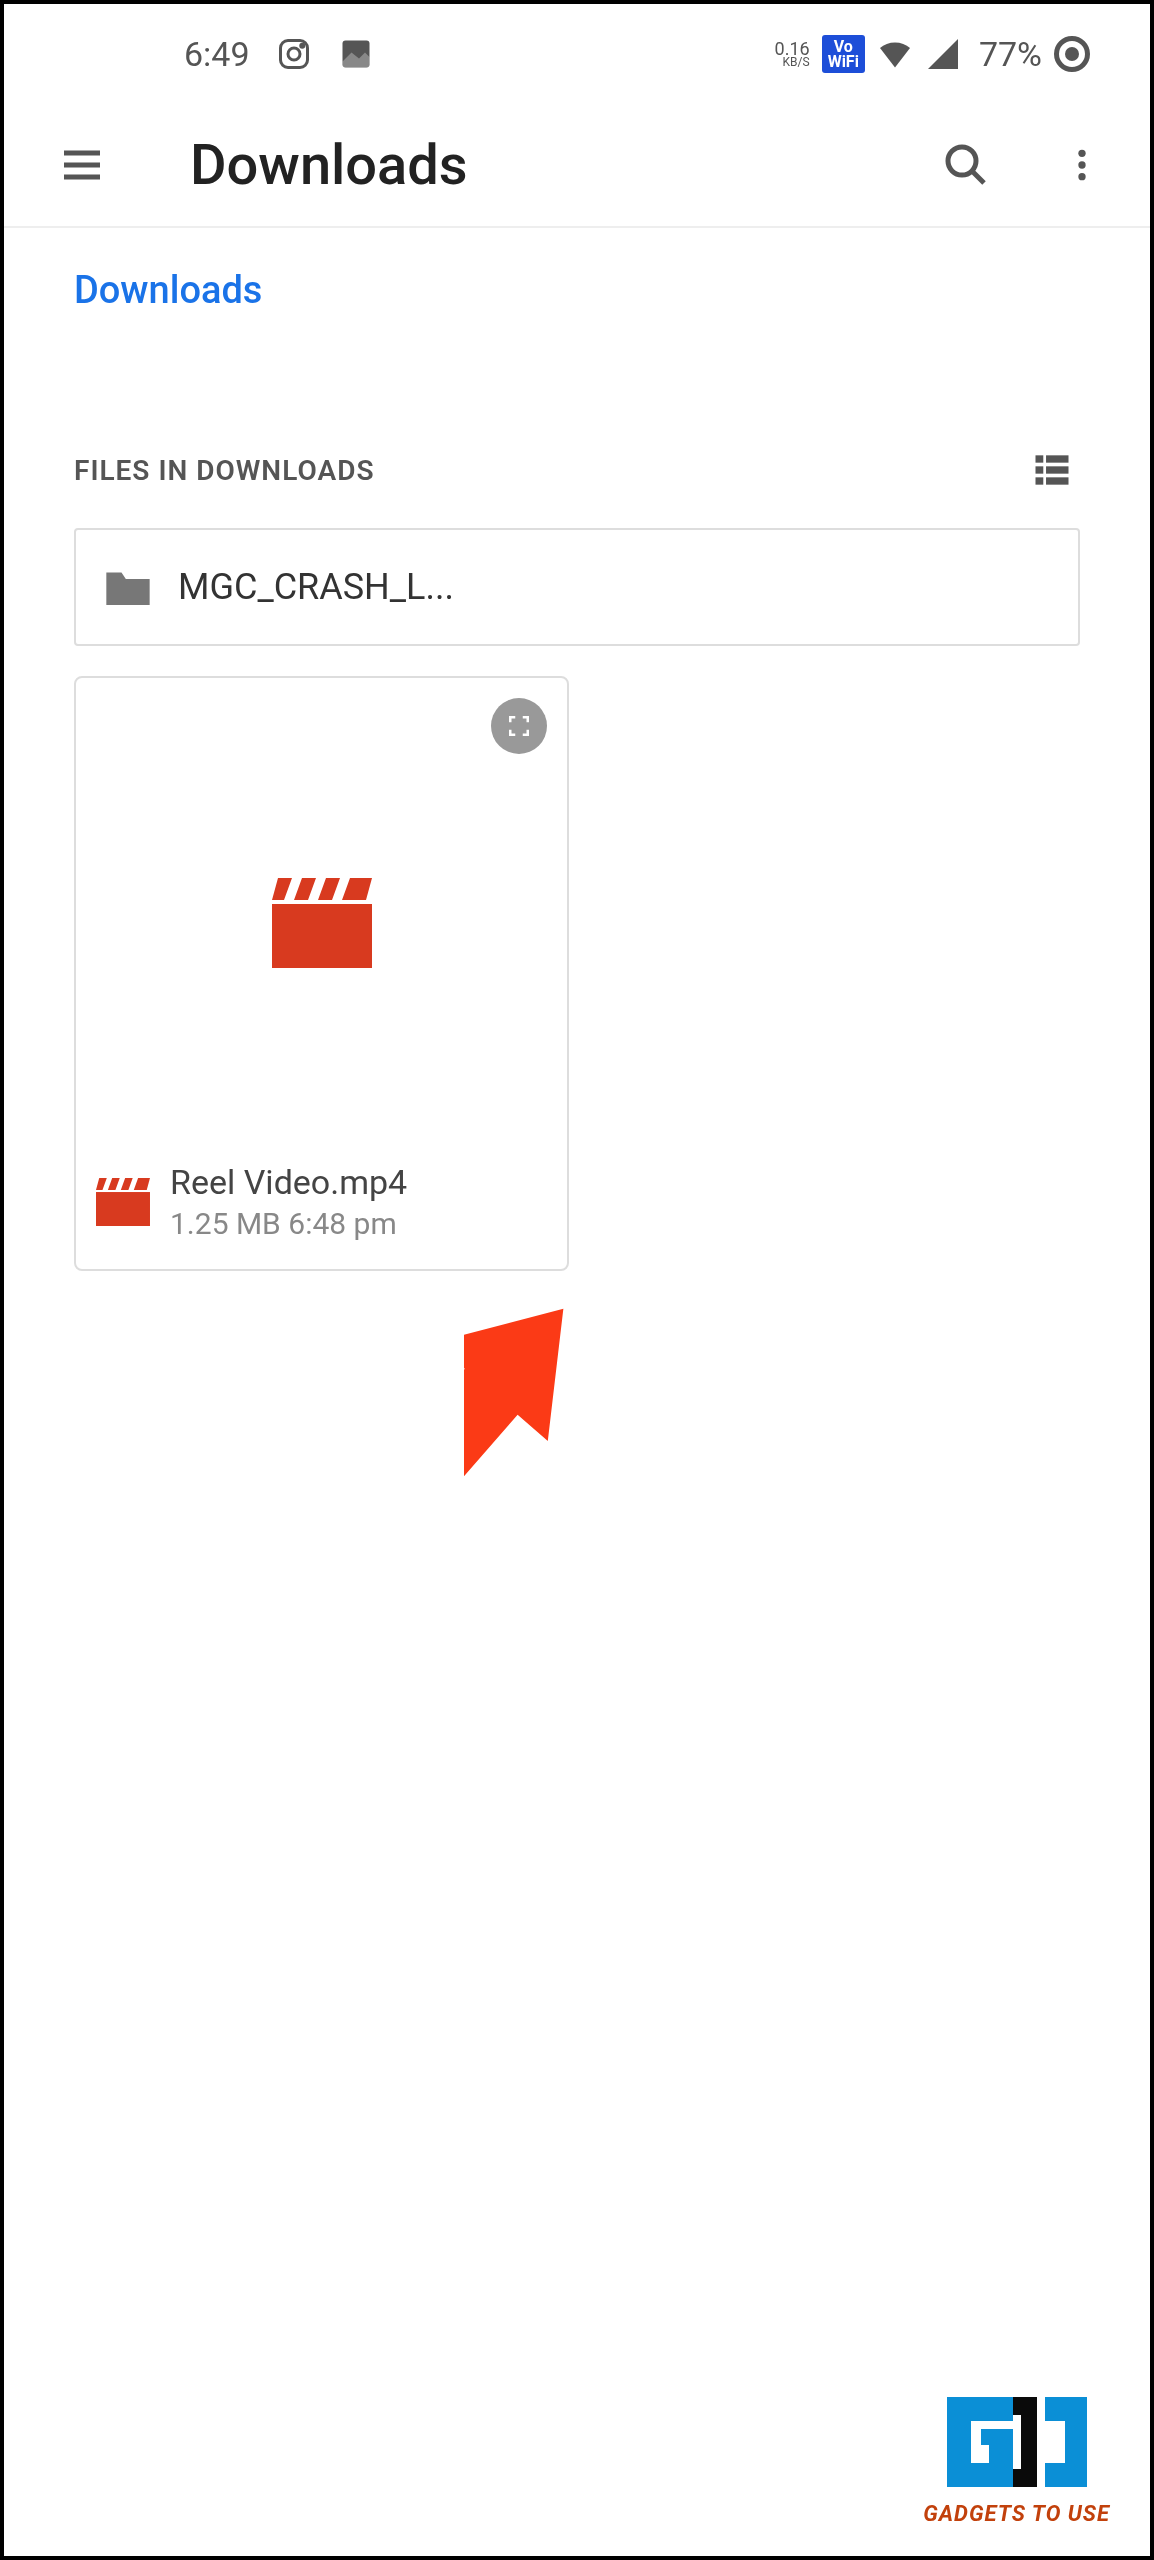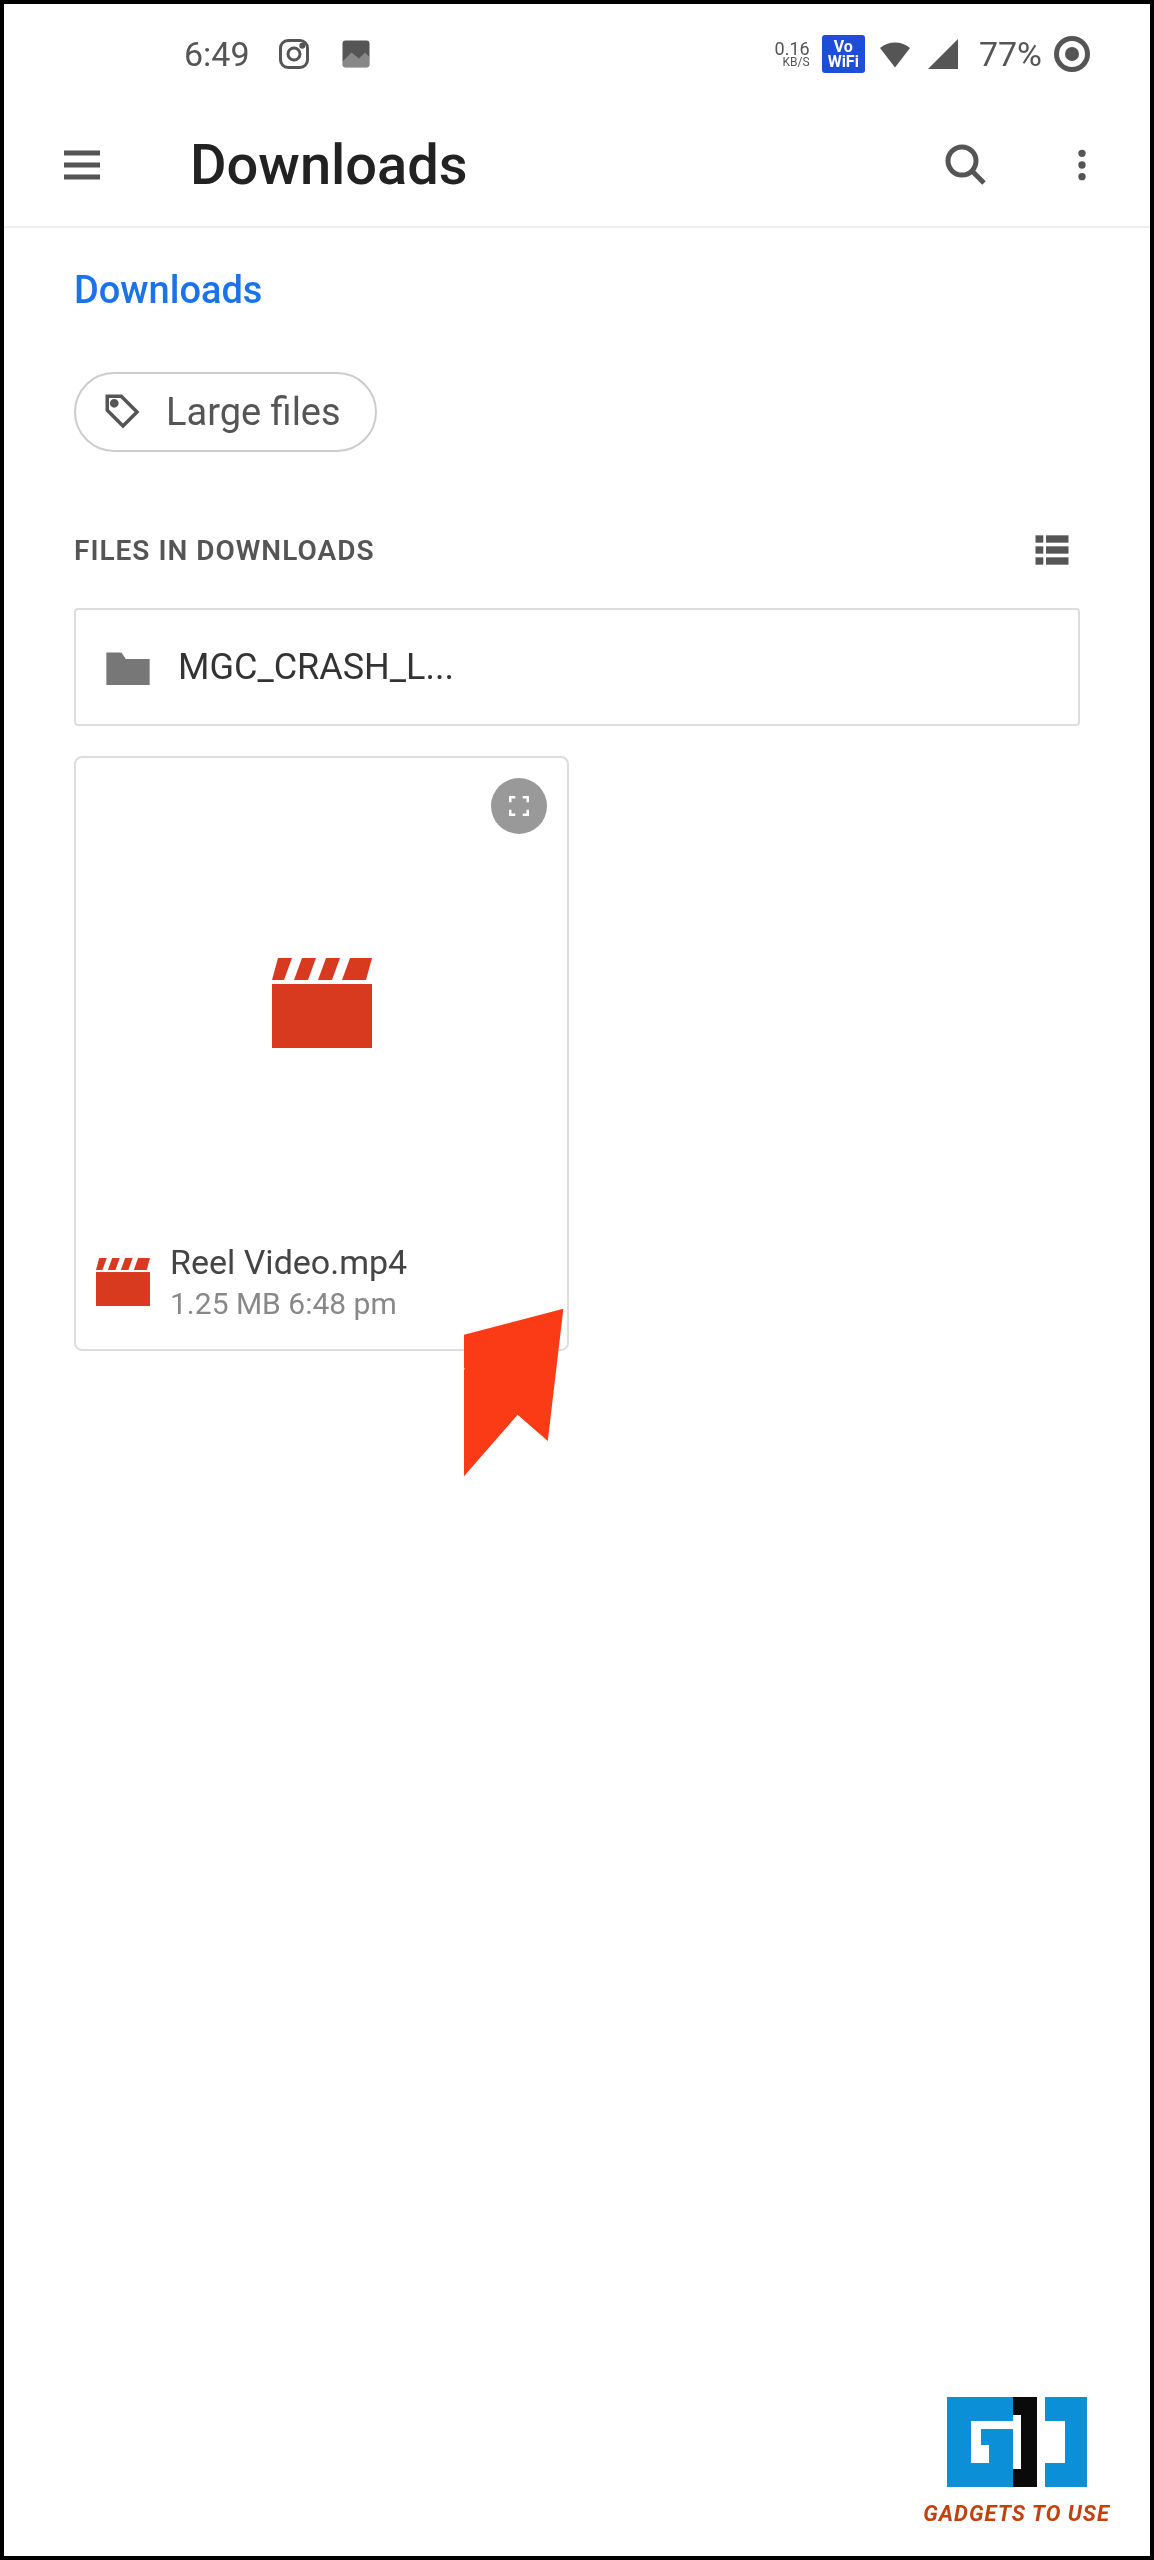--- a/index.html
+++ b/index.html
@@ -160,29 +160,20 @@
         <circle cx="12" cy="12" r="2.2"></circle>
         <circle cx="12" cy="19" r="2.2"></circle>
       </svg>
   </div>
 </div>
 
 <div class="content">
   <div class="breadcrumb">Downloads</div>
 
   <div class="chips">
-    <div class="chip">
-      <span class="chip-icon">
-        <svg viewBox="0 0 24 24" fill="none" stroke="currentColor" stroke-width="2">
-            <path d="M20 12 L12 20 L3 11 L3 3 L11 3 Z"></path>
-            <circle cx="7" cy="7" r="1.5" fill="currentColor"></circle>
-          </svg>
-      </span>
-      <span class="chip-label">Large files</span>
-    </div>
   </div>
 
   <div class="section-header">
     <div class="section-title">FILES IN DOWNLOADS</div>
     <div class="icon-btn">
       <svg viewBox="0 0 24 24" width="44" height="44" fill="currentColor">
           <rect x="3" y="4" width="18" height="4"></rect>
           <rect x="3" y="10" width="18" height="4"></rect>
           <rect x="3" y="16" width="18" height="4"></rect>
           <line x1="8" y1="3" x2="8" y2="21" stroke="#fff" stroke-width="1.5"></line>

